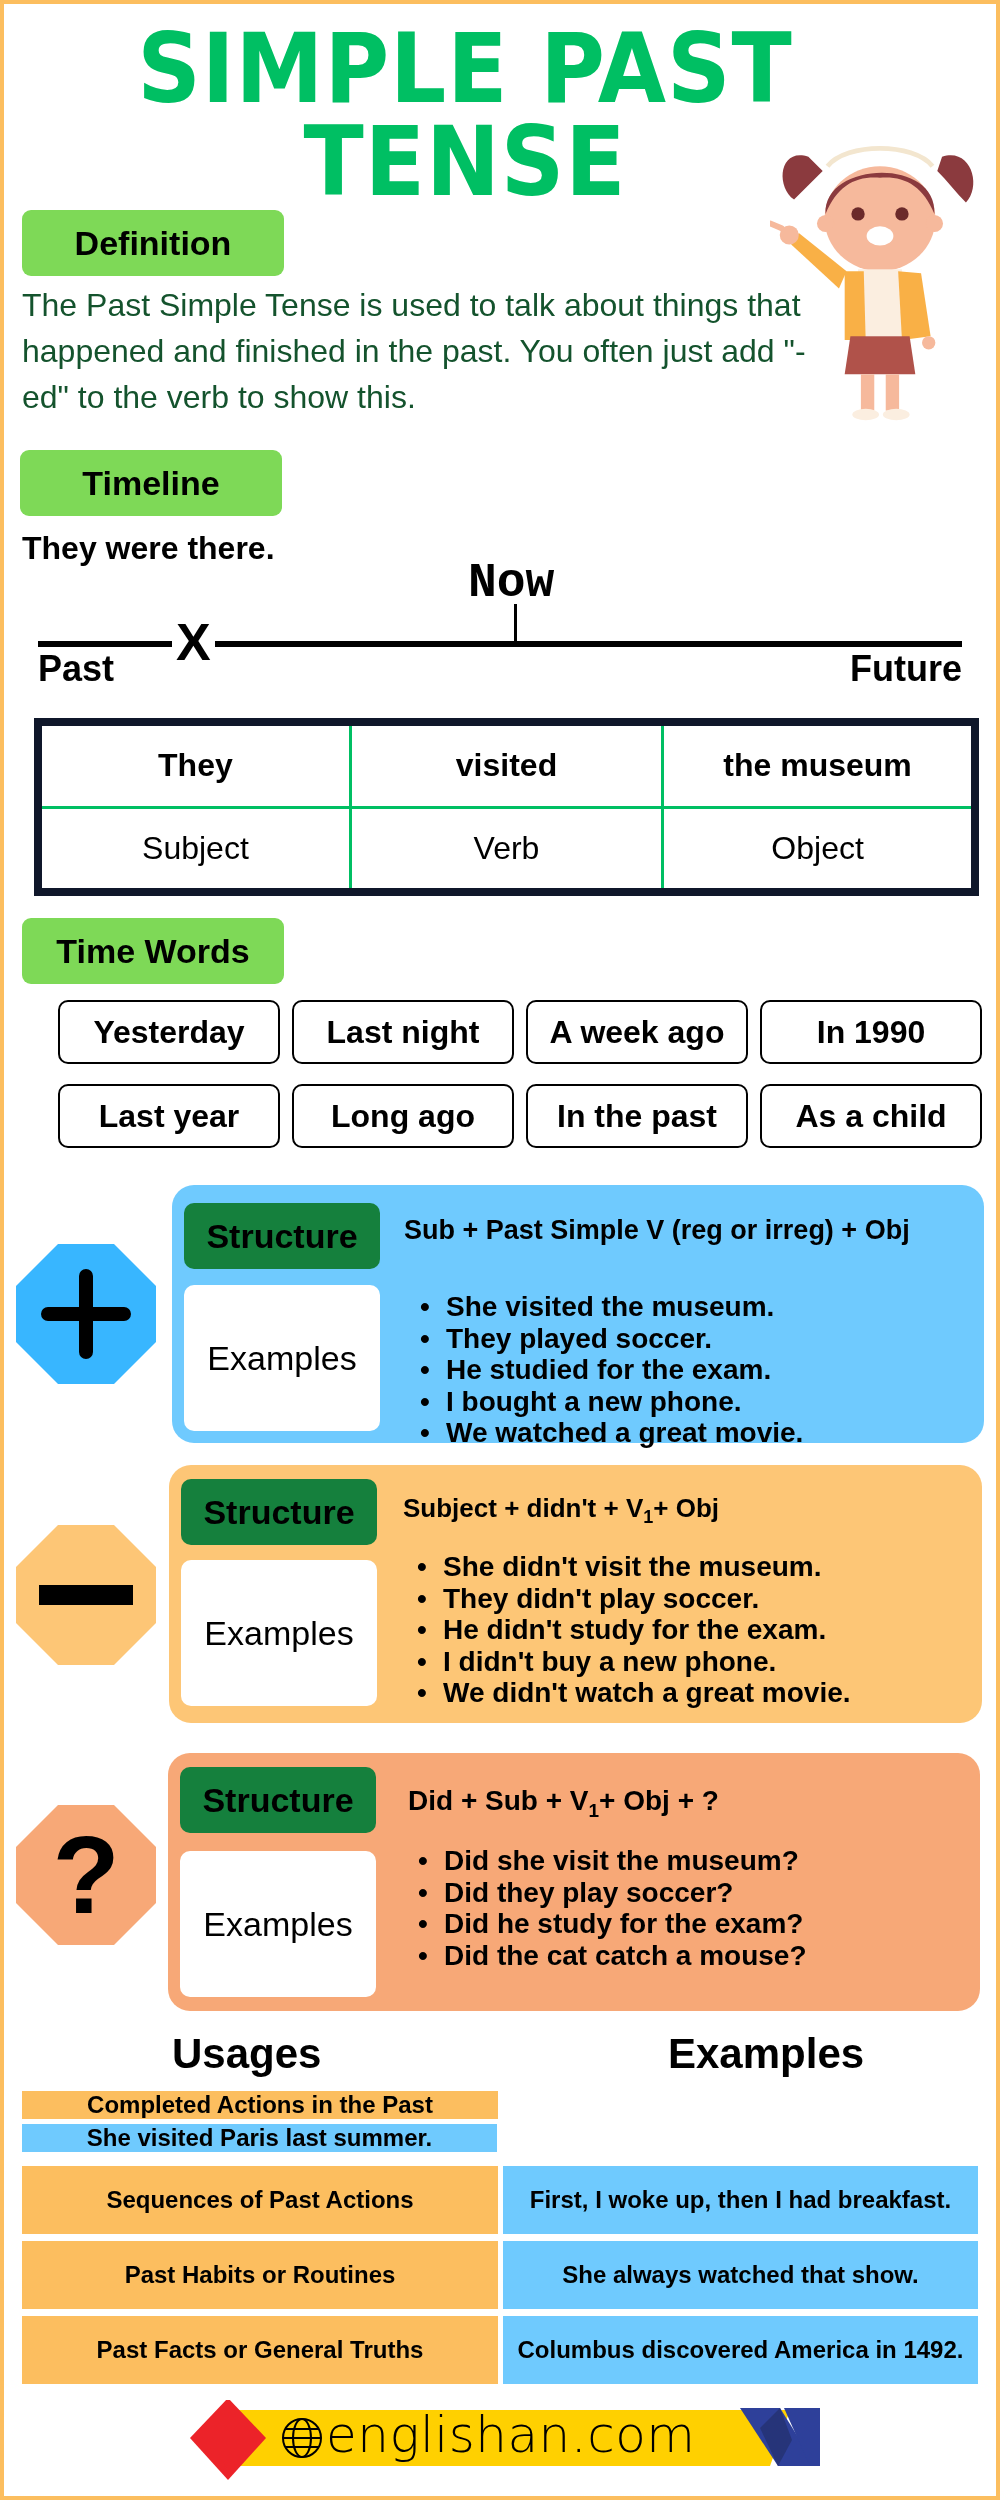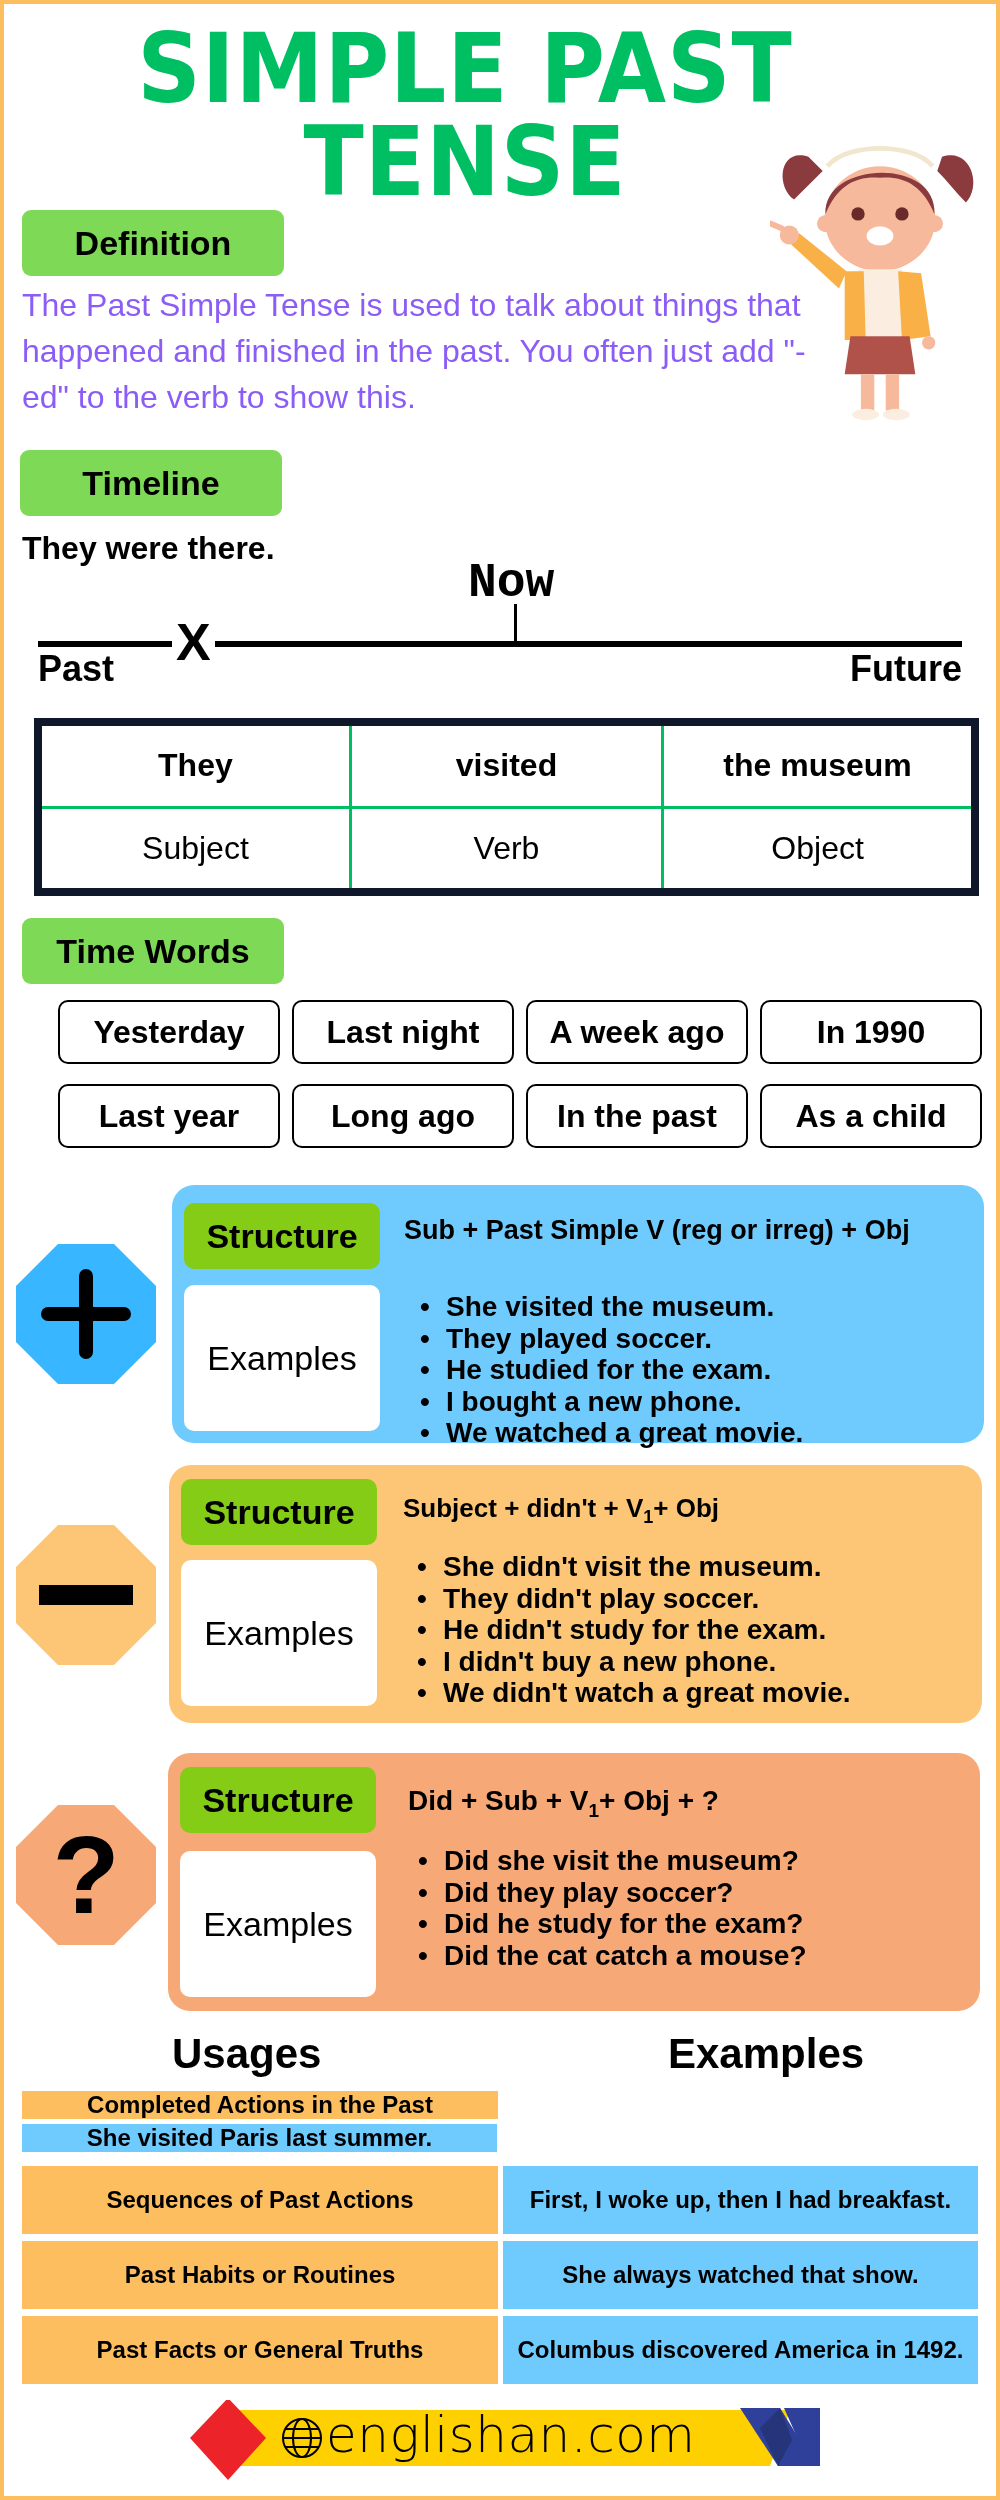--- a/index.html
+++ b/index.html
@@ -12,21 +12,21 @@
   .title { position: absolute; left: 0; width: 930px; text-align: center; color: #00bf63;
            font-family: "DejaVu Sans", sans-serif; font-weight: 900; letter-spacing: 1px;
            transform: scaleX(0.92); }
   .title.l1 { top: 14px; font-size: 96px; line-height: 110px; }
   .title.l2 { top: 112px; font-size: 96px; line-height: 100px; }
 
   .pill { position: absolute; background: #7ed957; border-radius: 9px; font-weight: 700;
           font-size: 34px; display: flex; align-items: center; justify-content: center; }
 
   .definition-text { position: absolute; left: 22px; top: 282px; width: 820px; font-size: 32px;
-                     line-height: 46px; color: #8b5cf6; }
+                     line-height: 46px; color: #14532d; }
 
   
   .girl { position: absolute; left: 770px; top: 128px; width: 220px; height: 296px; }
 
   
   .tl-sentence { position: absolute; left: 22px; top: 530px; font-size: 32px; font-weight: 700; }
   .tl-line { position: absolute; left: 38px; top: 641px; width: 924px; height: 6px; background: #000; }
   .tl-tick { position: absolute; left: 514px; top: 604px; width: 3px; height: 40px; background: #000; }
   .tl-now { position: absolute; left: 468px; top: 556px; font-size: 48px; font-weight: 700; font-family: Liberation Mono, monospace; }
   .tl-x { position: absolute; left: 172px; top: 612px; font-size: 52px; font-weight: 900; line-height: 60px;
@@ -40,21 +40,21 @@
   table.svo tr.head td { font-weight: 700; }
 
   
   .tw-grid { position: absolute; left: 58px; top: 1000px; width: 924px; display: grid;
              grid-template-columns: repeat(4, 222px); column-gap: 12px; row-gap: 20px; }
   .tw-chip { height: 64px; border: 2.5px solid #000; border-radius: 10px; display: flex;
              align-items: center; justify-content: center; font-size: 32px; font-weight: 700; background: #fff; }
 
   
   .card { position: absolute; border-radius: 22px; }
-  .card .lbl-struct { position: absolute; left: 12px; top: 18px; width: 196px; height: 66px; background: #84cc16;
+  .card .lbl-struct { position: absolute; left: 12px; top: 18px; width: 196px; height: 66px; background: #15803d;
                       border-radius: 10px; display: flex; align-items: center; justify-content: center;
                       font-size: 34px; font-weight: 700; }
   .card .lbl-ex { position: absolute; left: 12px; width: 196px; background: #fff; border-radius: 10px;
                   display: flex; align-items: center; justify-content: center; font-size: 34px; font-weight: 400; }
   .card .formula { position: absolute; left: 232px; top: 30px; font-size: 27px; font-weight: 700; }
   .card ul { position: absolute; left: 248px; list-style: none; font-size: 28px; font-weight: 700; line-height: 31.5px; }
   .card ul li::before { content: "\2022"; display: inline-block; width: 26px; }
   .oct { position: absolute; width: 140px; height: 140px;
          clip-path: polygon(30% 0, 70% 0, 100% 30%, 100% 70%, 70% 100%, 30% 100%, 0 70%, 0 30%);
          border-radius: 10px; display: flex; align-items: center; justify-content: center; }

